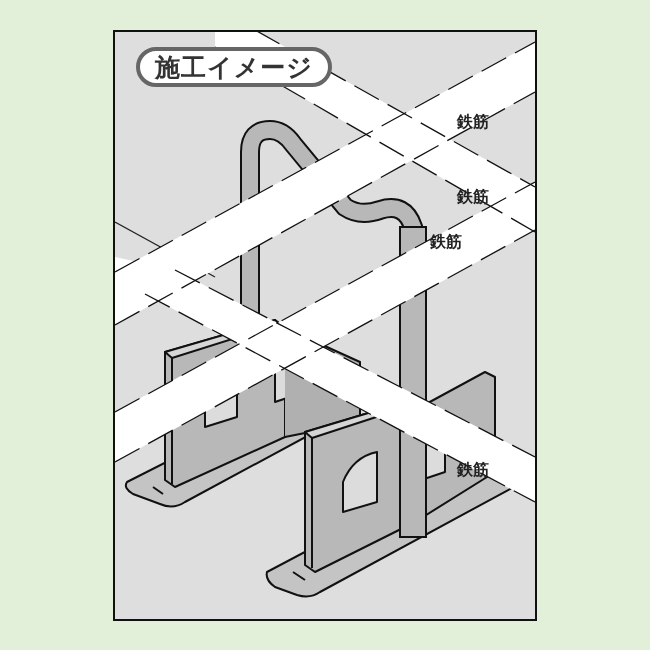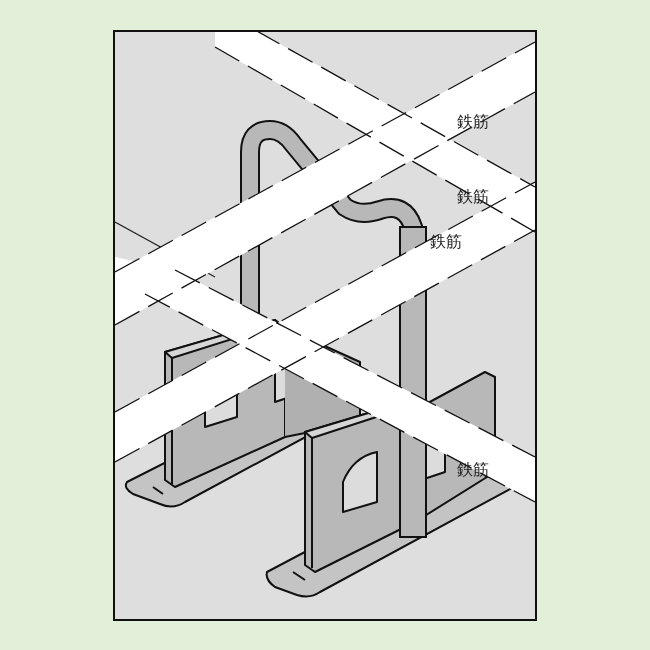--- a/index.html
+++ b/index.html
@@ -12,21 +12,21 @@
     border: 2px solid #111; background: #dedede; overflow: hidden;
   }
   .frame svg { position: absolute; left: 0; top: 0; }
   .title-pill {
     position: absolute; left: 21px; top: 15px; width: 196px; height: 40px;
     border: 4px solid #666; border-radius: 22px; background: #fff;
     box-sizing: border-box; display: flex; align-items: center; justify-content: center;
     font-weight: bold; font-size: 25px; color: #333; letter-spacing: 1px;
   }
   .label {
-    position: absolute; font-size: 16px; color: #222; white-space: nowrap;
+    position: absolute; font-size: 16px; color: #222; white-space: nowrap; font-weight: bold;
   }
 </style>
 </head>
 <body>
 
 <div class="frame">
   <svg width="420" height="587" viewBox="0 0 420 587">
 
     <g stroke="#222" stroke-width="1.2" fill="none">
       <line x1="100" y1="-2" x2="420" y2="190"></line>
@@ -82,18 +82,21 @@
       <line x1="0" y1="293" x2="420" y2="60"></line>
       <line x1="0" y1="380" x2="420" y2="150"></line>
       <line x1="0" y1="430" x2="420" y2="198"></line>
       <line x1="140" y1="-2" x2="420" y2="155"></line>
       <line x1="100" y1="15" x2="420" y2="200"></line>
       <line x1="60" y1="238" x2="420" y2="425"></line>
       <line x1="30" y1="262" x2="420" y2="470"></line>
     </g>
   </svg>
 
+  <div class="title-pill">
+    <span>施工イメージ</span>
+  </div>
 
   <span class="label" style="left:342px; top:80px;">鉄筋</span>
   <span class="label" style="left:342px; top:155px;">鉄筋</span>
   <span class="label" style="left:315px; top:200px;">鉄筋</span>
   <span class="label" style="left:342px; top:428px;">鉄筋</span>
 </div>
 
 </body></html>

